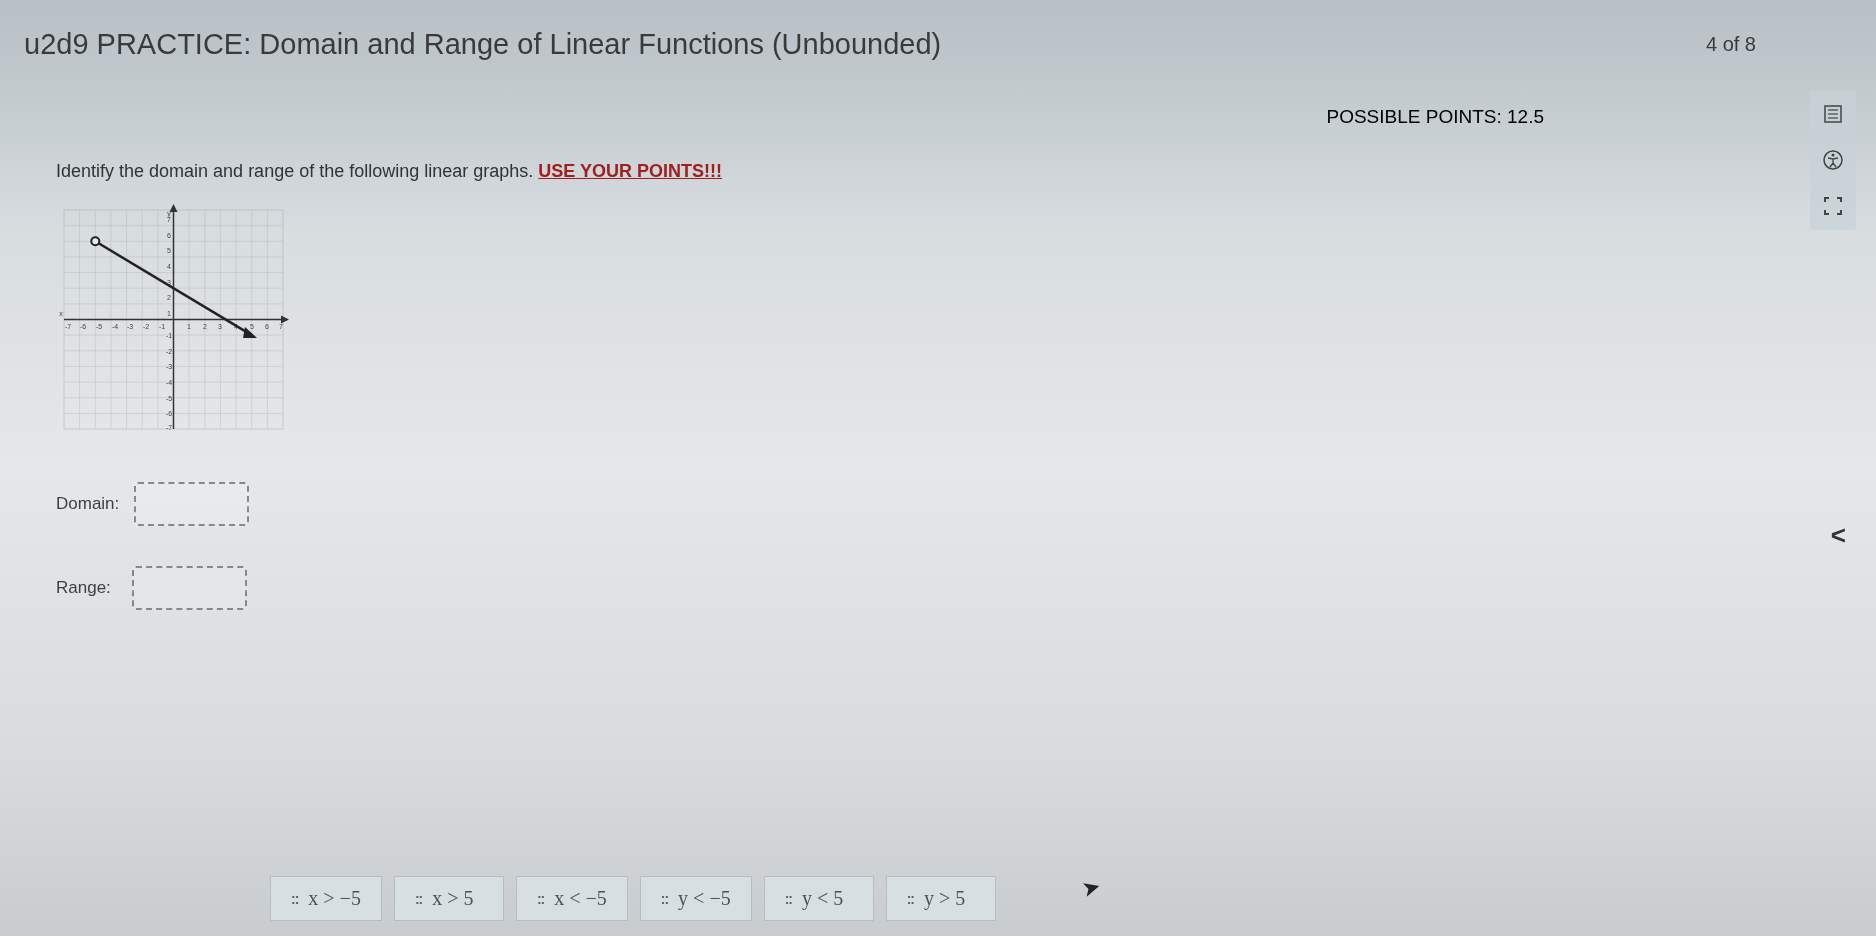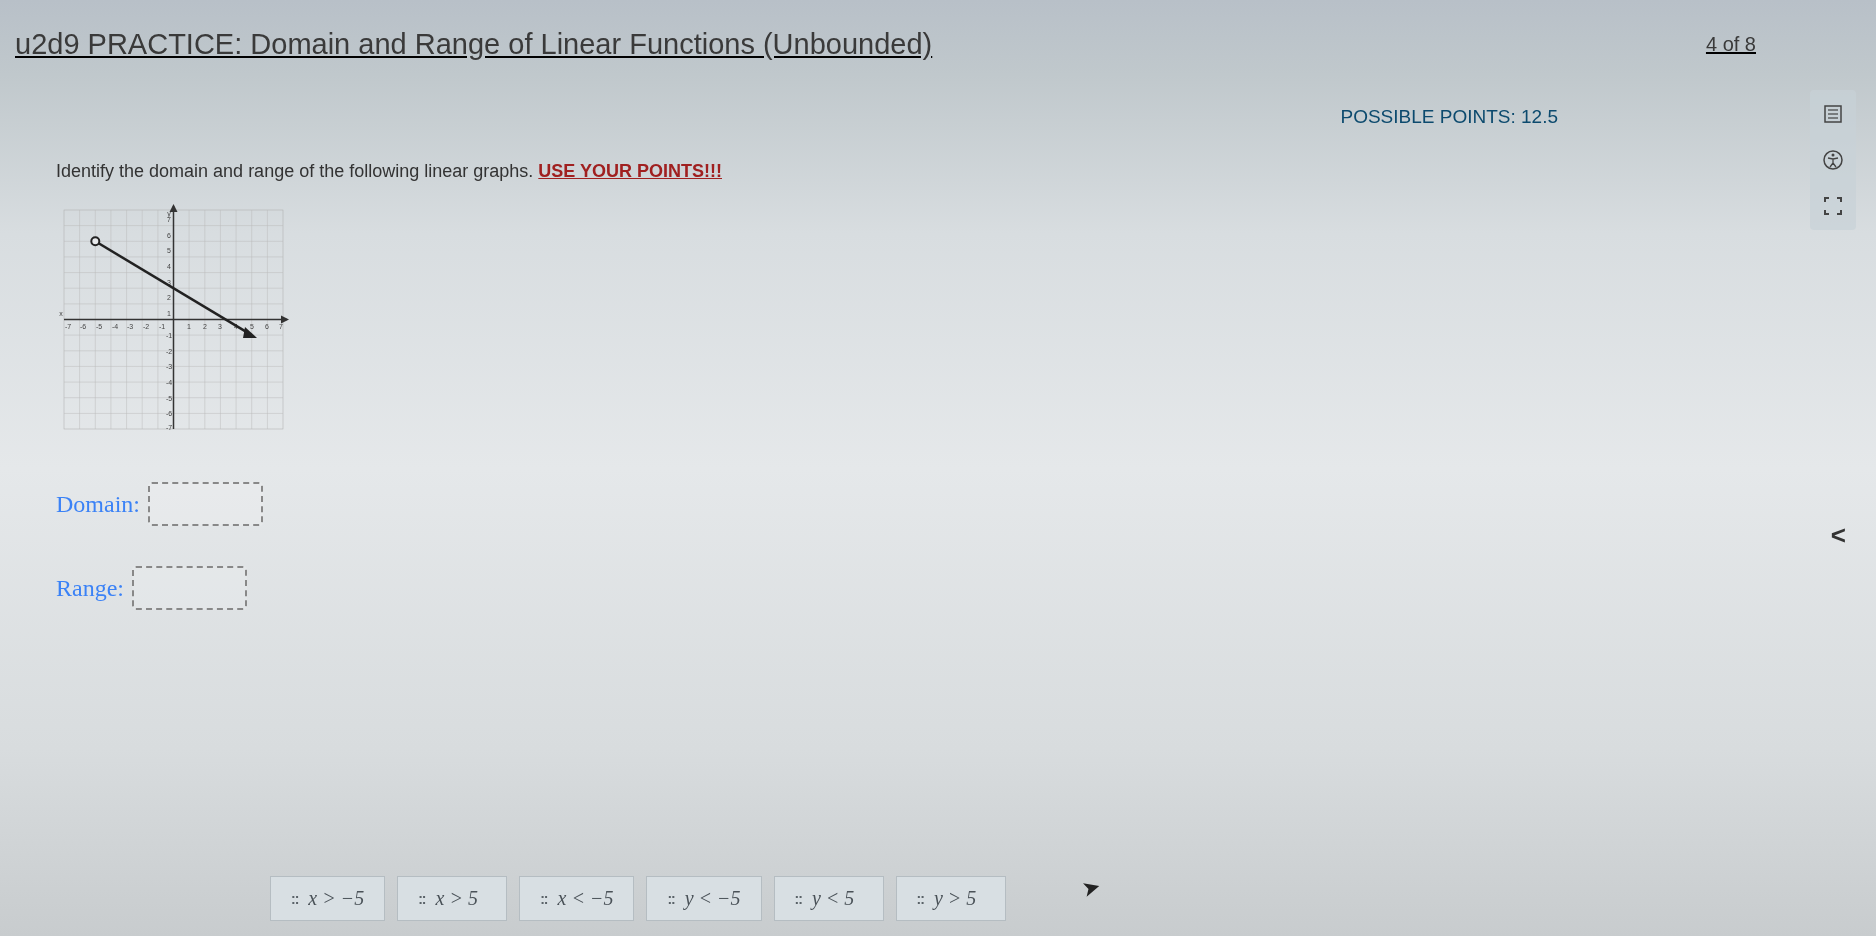--- a/index.html
+++ b/index.html
@@ -8,40 +8,39 @@
       height: 936px;
       background: linear-gradient(180deg, #b8c0c8 0%, #c0c8cc 8%, #d8dde0 25%, #e5e8ea 50%, #d8dcde 80%, #c8ccce 100%);
       font-family: Arial, sans-serif;
       position: relative;
       overflow: hidden;
     }
     .header {
       display: flex;
       justify-content: space-between;
       align-items: center;
-      padding: 28px 80px 10px 15px;
-      text-decoration: underline;
+      padding: 28px 80px 10px 24px;
     }
     .title {
       font-size: 29px;
       color: #3a3a3a;
       font-weight: 400;
     }
     .page-count {
       font-size: 20px;
       color: #3a3a3a;
       margin-right: 40px;
       text-align: right;
     }
     .points {
       position: absolute;
-      right: 318px;
+      right: 332px;
       top: 106px;
       font-size: 19px;
-      color: #0c4a6e;
+      color: #000000;
     }
     .toolbar {
       position: absolute;
       right: 20px;
       top: 90px;
       width: 46px;
       background: rgba(200,210,215,0.7);
       border-radius: 4px;
       display: flex;
       flex-direction: column;
@@ -92,24 +91,23 @@
       width: 100%;
       height: 100%;
     }
     .answer-row {
       display: flex;
       align-items: center;
       margin-top: 30px;
       gap: 8px;
     }
     .answer-label {
-      font-size: 24px;
-      color: #3b82f6;
+      font-size: 17px;
+      color: #404040;
       min-width: 70px;
-      font-family: Liberation Serif, serif;
     }
     .drop-target {
       width: 115px;
       height: 44px;
       border: 2px dashed #888;
       border-radius: 4px;
       background: rgba(255,255,255,0.15);
     }
     .tiles-row {
       position: absolute;
@@ -130,21 +128,21 @@
       cursor: move;
       min-width: 110px;
       justify-content: flex-start;
     }
     .tile-grip {
       font-size: 14px;
       color: #5a6268;
       letter-spacing: -1px;
       font-weight: bold;
     }
-    .math { font-family: "Times New Roman", serif; font-style: italic; }
+    .math { font-family: "Times New Roman", serif; }
     .cursor-arrow {
       position: absolute;
       bottom: 35px;
       left: 1082px;
       font-size: 22px;
       color: #222;
       transform: rotate(-15deg);
     }
   </style>
 </head>

